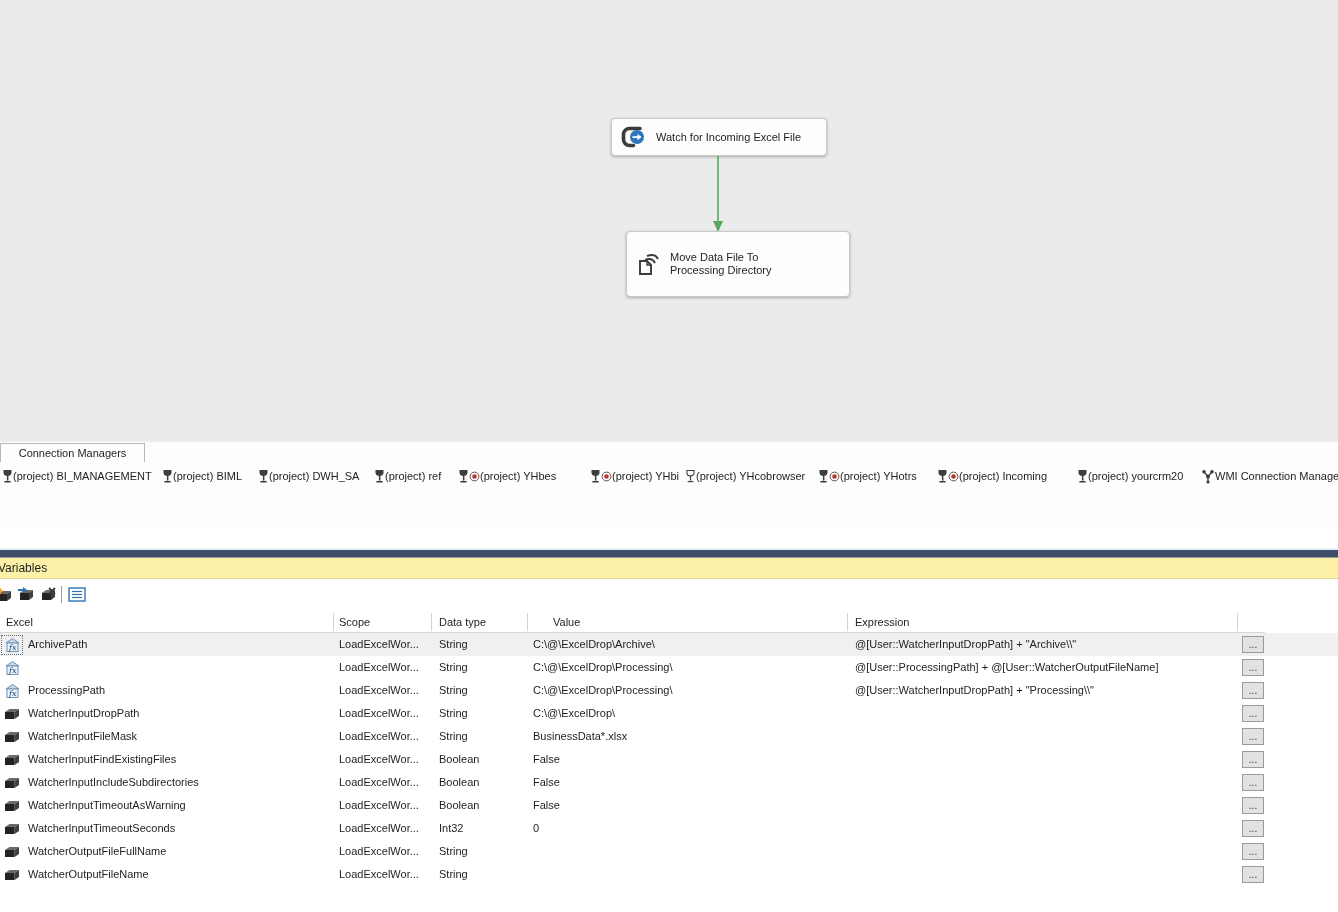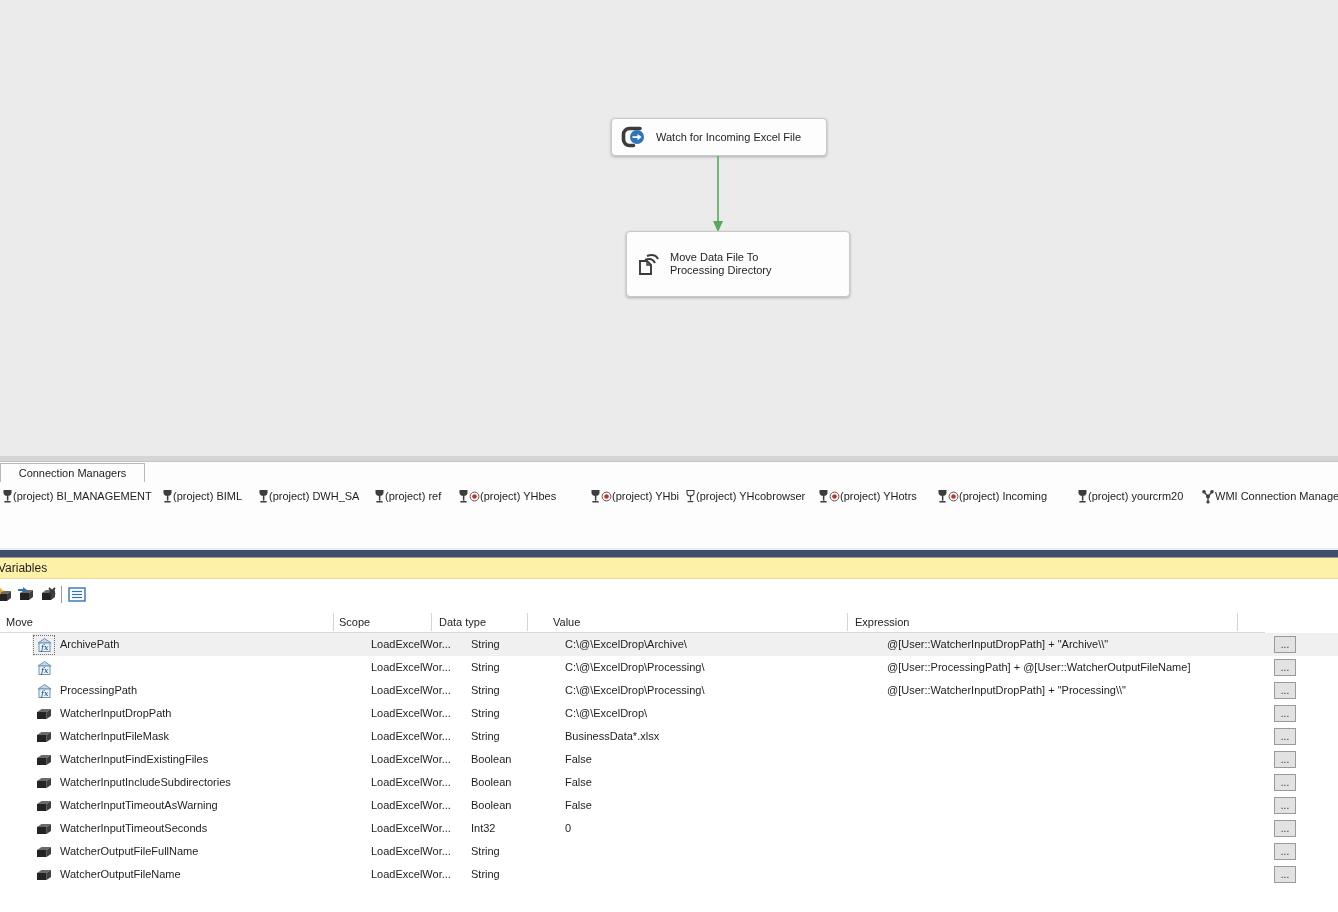--- a/index.html
+++ b/index.html
@@ -13,21 +13,21 @@
               box-shadow:0 1px 3px rgba(0,0,0,.28); display:flex; align-items:center; }
   #task-1 { left:611px; top:118px; width:216px; height:38px; }
   #task-2 { left:626px; top:231px; width:224px; height:66px; }
   .task-icon { margin-left:8px; flex:0 0 auto; display:flex; }
   .task-label { flex:1; font-size:11px; text-align:left; padding-left:9px; padding-right:4px;
                 white-space:pre-line; line-height:13px; }
   #connector-svg { left:710px; top:155px; }
 
   
   #tray-splitter { left:0; top:456px; width:1338px; height:6px; background:#d5d5d5; border-bottom:1px solid #c2c2c2; }
-  #cm-tray { left:0; top:462px; width:1338px; height:86px; background:#fdfdfd; }
+  #cm-tray { left:0; top:442px; width:1338px; height:86px; background:#fdfdfd; }
   #cm-tab { left:0px; top:1px; width:145px; height:19px; background:#fdfdfd;
             border:1px solid #b9b9b9; border-bottom:none; font-size:11px;
             display:flex; align-items:center; justify-content:center; }
   #cm-items { left:0; top:24px; width:1338px; height:20px; }
   .cm-item { position:absolute; top:0; height:20px; display:inline-flex; align-items:center;
              gap:0; font-size:11px; white-space:nowrap; }
 
   
   #var-splitter-top { left:0; top:548px; width:1338px; height:2px; background:#e7edf4; }
   #var-splitter { left:0; top:550px; width:1338px; height:7px; background:#3f4e6a; }
@@ -40,21 +40,21 @@
   .tb-icon { display:inline-flex; align-items:center; justify-content:center;
              width:22px; height:22px; }
   .tb-sep { width:1px; height:17px; background:#9b9b9b; margin:0 4px 0 2px; }
 
   
   #var-grid { left:0; top:610px; width:1338px; height:302px; background:#fff; font-size:11px; }
   #grid-header { position:absolute; left:0; top:1px; width:1265px; height:22px; background:#fff;
                  border-bottom:1px solid #d9d9d9; }
   .hdr-label { position:absolute; top:0; line-height:22px; font-size:11px; }
   .hdr-sep { position:absolute; top:2px; width:1px; height:18px; background:#d4d4d4; }
-  #grid-body { position:absolute; left:0; top:23px; width:1338px;padding-left:32px; }
+  #grid-body { position:absolute; left:0; top:23px; width:1338px; }
   .vrow { position:relative; width:1338px; height:23px; background:#fff; }
   .vrow.selected { background:#f0f0f0; }
   .vcell { position:absolute; top:0; line-height:23px; white-space:nowrap; overflow:hidden; }
   .vicon { position:absolute; left:2px; top:3px; width:20px; height:18px;
            display:flex; align-items:center; justify-content:center; }
   .vrow.selected .vicon { outline:1px dotted #707070; }
   .c-name { left:28px; width:300px; }
   .c-scope { left:339px; width:92px; }
   .c-type { left:439px; width:90px; }
   .c-value { left:533px; width:310px; }
@@ -295,21 +295,21 @@
           <line x1="4" y1="4.5" x2="14" y2="4.5"></line>
           <line x1="4" y1="7.5" x2="14" y2="7.5"></line>
           <line x1="4" y1="10.5" x2="14" y2="10.5"></line>
         </g>
       </svg>
     </span>
   </div>
 
 <div id="var-grid" class="abs">
   <div id="grid-header">
-    <span class="hdr-label" style="left:6px">Move</span>
+    <span class="hdr-label" style="left:6px">Excel</span>
     <span class="hdr-label" style="left:339px">Scope</span>
     <span class="hdr-label" style="left:439px">Data type</span>
     <span class="hdr-label" style="left:553px">Value</span>
     <span class="hdr-label" style="left:855px">Expression</span>
     <span class="hdr-sep" style="left:333px"></span>
     <span class="hdr-sep" style="left:431px"></span>
     <span class="hdr-sep" style="left:527px"></span>
     <span class="hdr-sep" style="left:847px"></span>
     <span class="hdr-sep" style="left:1237px"></span>
   </div>

